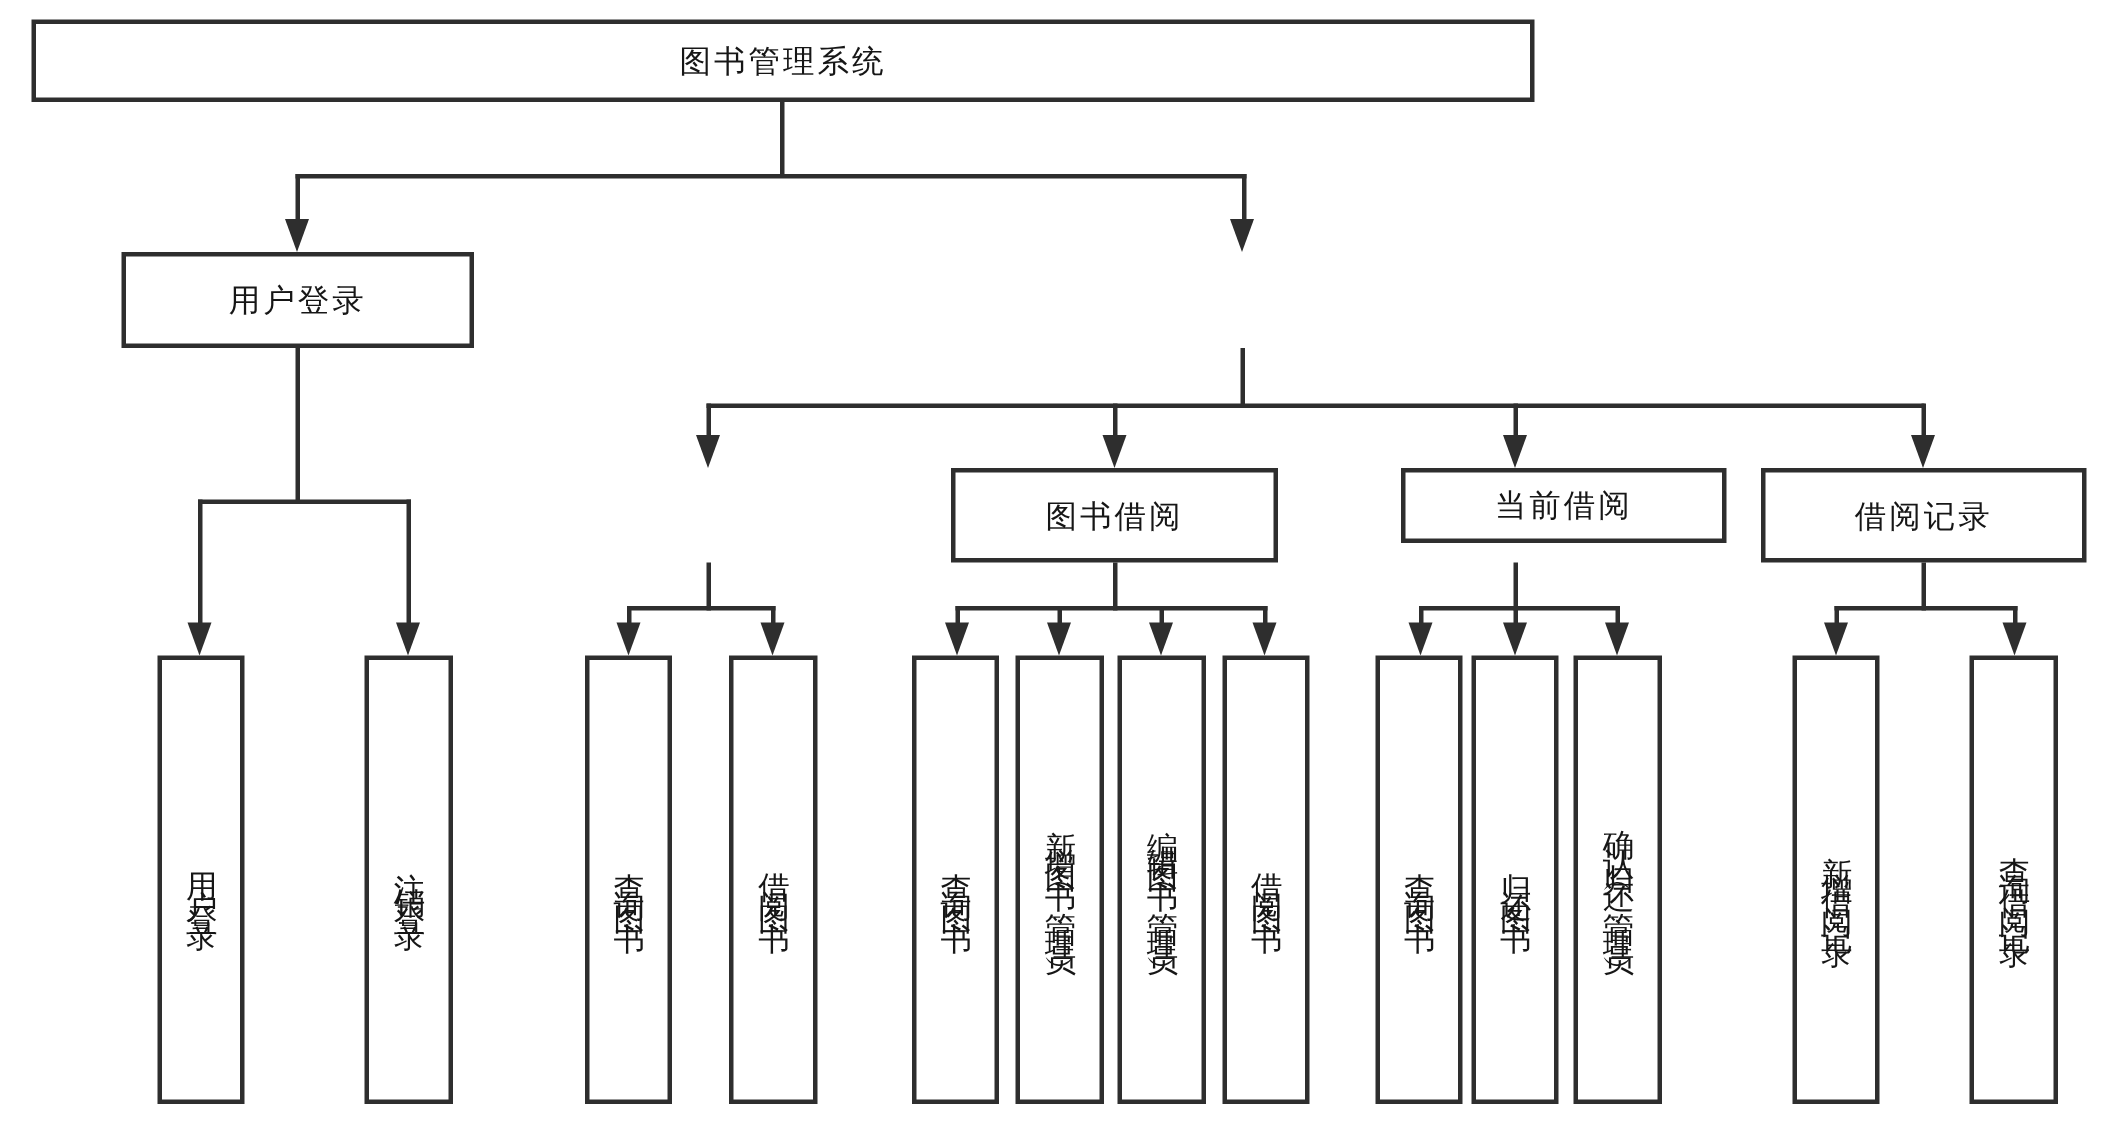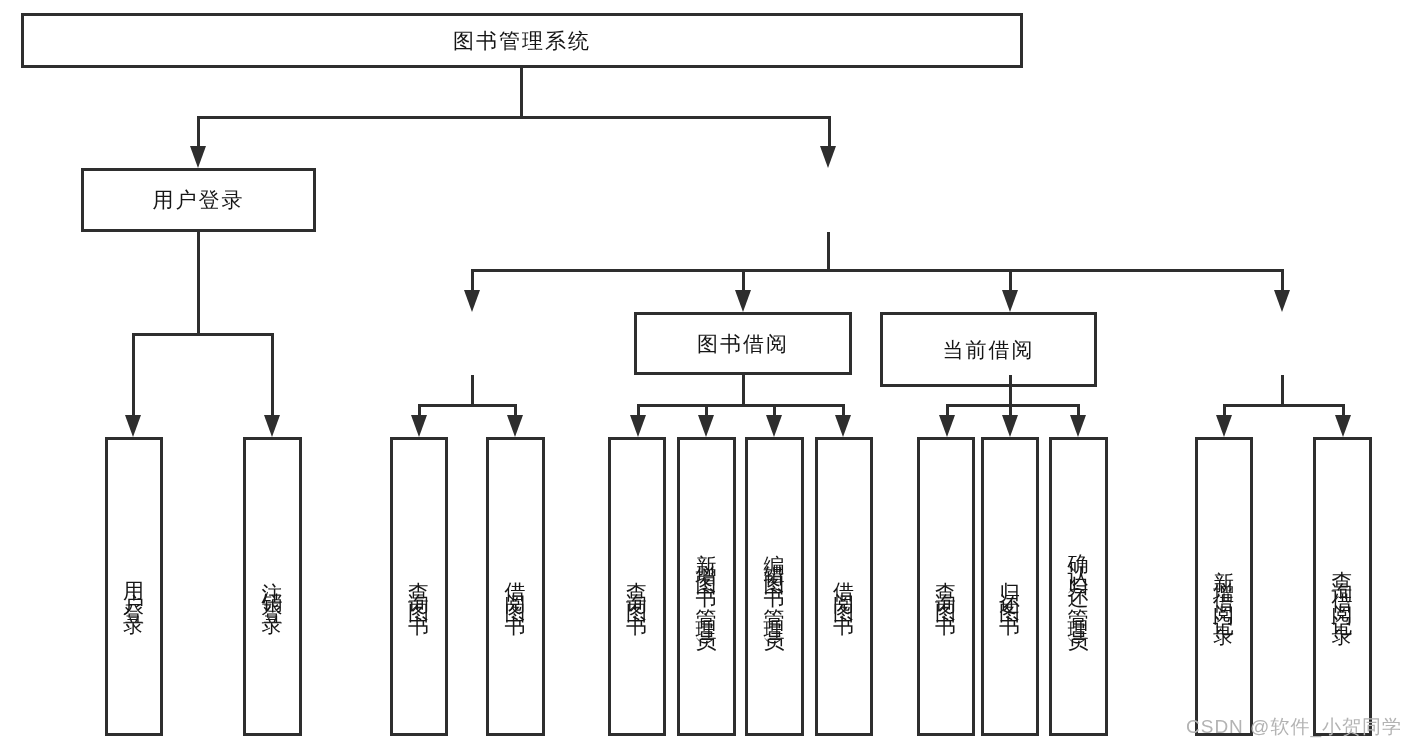--- a/index.html
+++ b/index.html
@@ -64,22 +64,25 @@
     <span class="lbl">图书管理系统</span>
   </div>
 
   <div class="box" style="left:81px;top:168px;width:235px;height:64px">
     <span class="lbl">用户登录</span>
   </div>
 
   <div class="box" style="left:634px;top:312px;width:218px;height:63px">
     <span class="lbl">图书借阅</span>
   </div>
-  <div class="box" style="left:880px;top:312px;width:217px;height:75px">
+  <div class="box" style="left:934px;top:312px;width:217px;height:50px">
     <span class="lbl">当前借阅</span>
+  </div>
+  <div class="box" style="left:1174px;top:312px;width:217px;height:63px">
+    <span class="lbl">借阅记录</span>
   </div>
 
   <div class="box leaf" style="left:105px;top:437px;width:58px;height:299px">
     <span class="lbl">用户登录</span>
   </div>
   <div class="box leaf" style="left:243px;top:437px;width:59px;height:299px">
     <span class="lbl">注销登录</span>
   </div>
   <div class="box leaf" style="left:390px;top:437px;width:58px;height:299px">
     <span class="lbl">查询图书</span>
@@ -167,15 +170,14 @@
   <div class="vl" style="left:1077px;top:404px;height:13px"></div>
   <div class="arw" style="left:1070px;top:415px"></div>
 
   <div class="vl" style="left:1281px;top:375px;height:32px"></div>
   <div class="hl" style="left:1223px;top:404px;width:122px"></div>
   <div class="vl" style="left:1223px;top:404px;height:13px"></div>
   <div class="arw" style="left:1216px;top:415px"></div>
   <div class="vl" style="left:1342px;top:404px;height:13px"></div>
   <div class="arw" style="left:1335px;top:415px"></div>
 
-  <div class="watermark">CSDN @软件_小贺同学</div>
 
 </div>
 
 </body></html>

